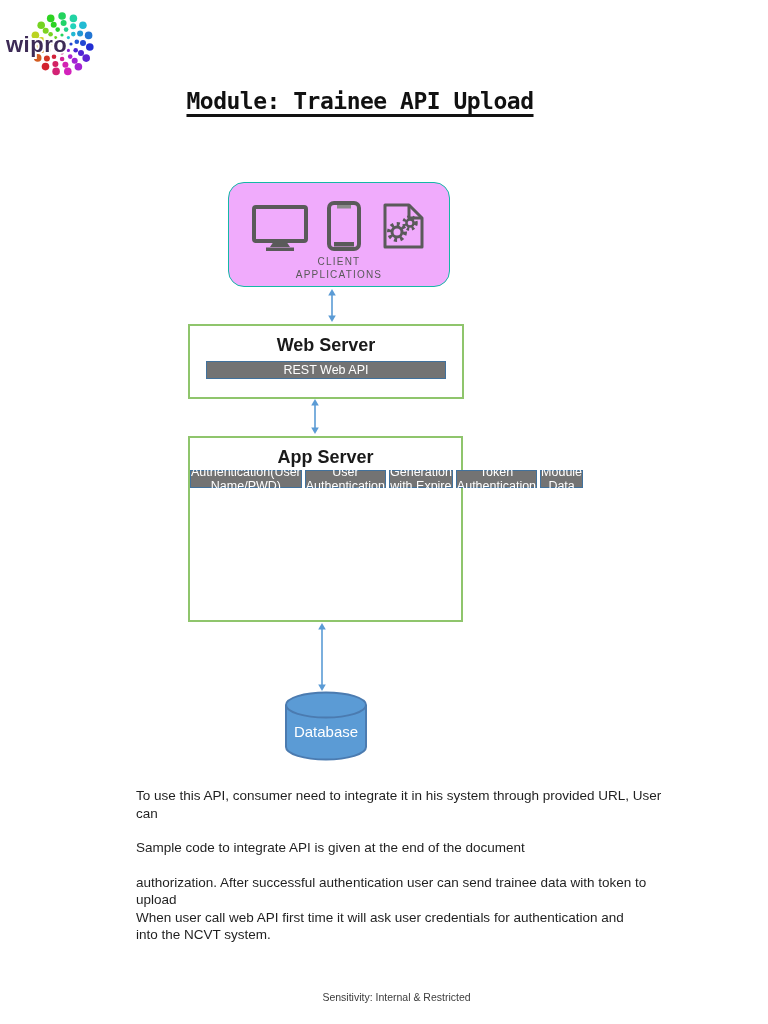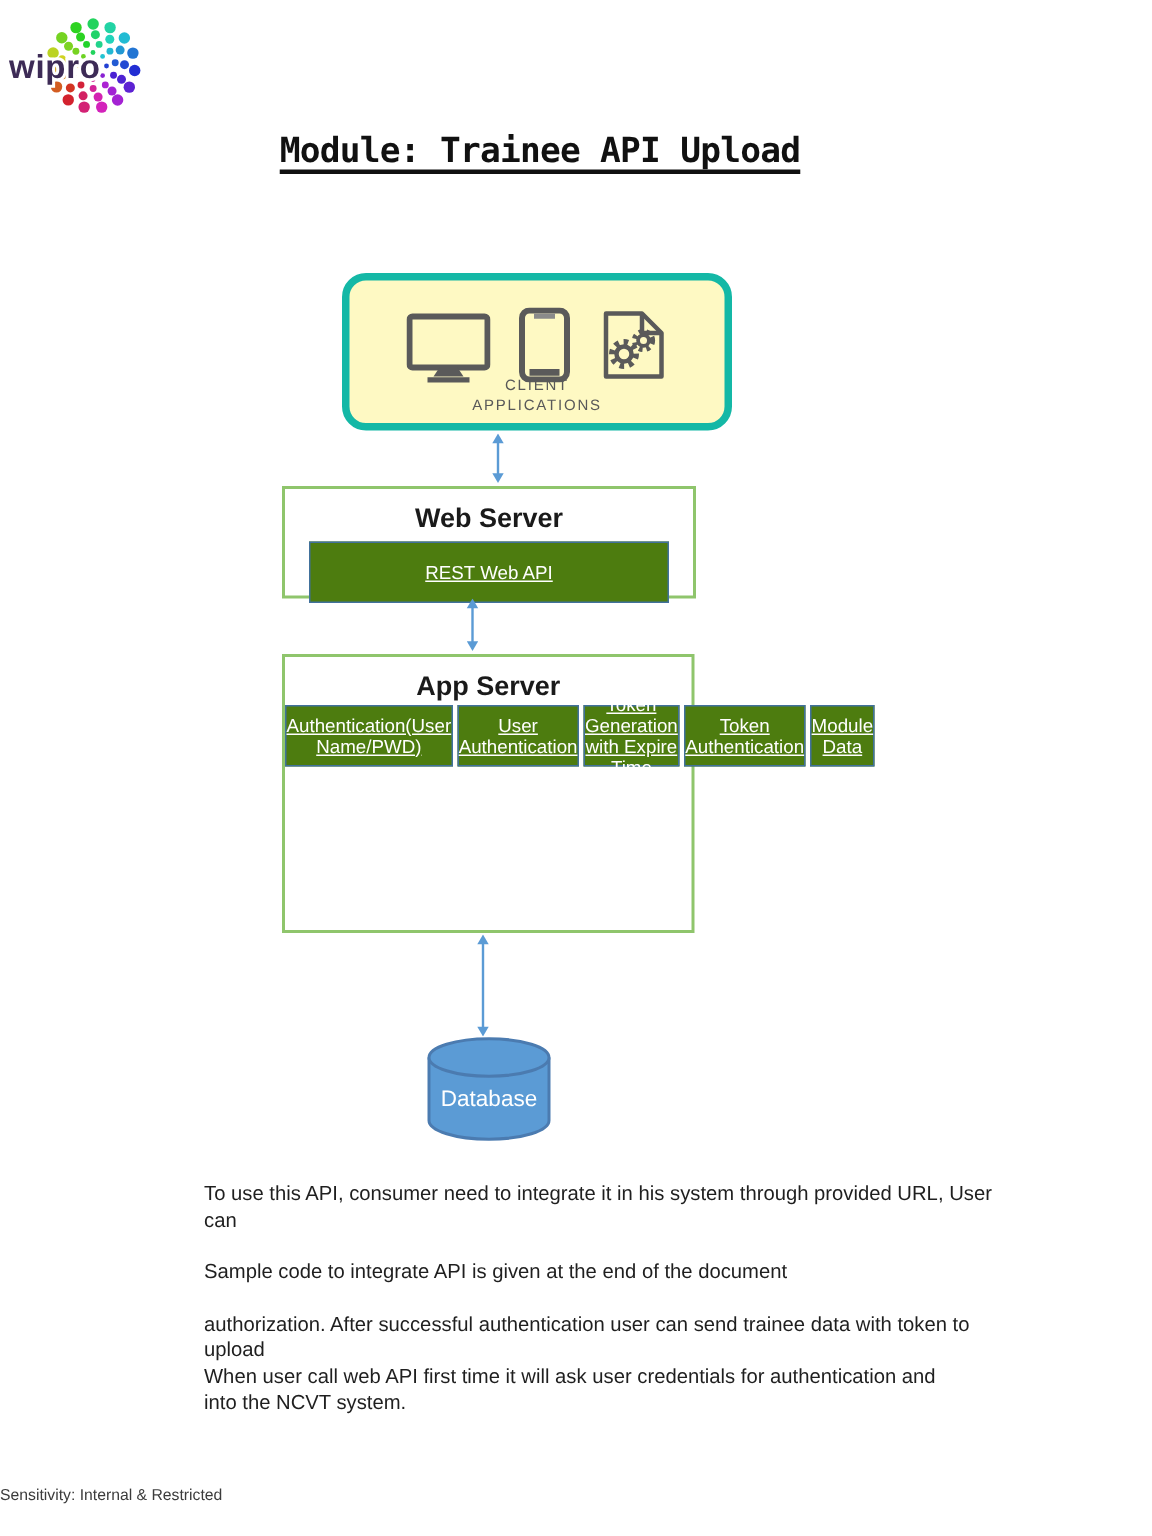--- a/index.html
+++ b/index.html
@@ -13,58 +13,58 @@
   .logo { position:absolute; left:4px; top:6px; }
   
   .doc-title {
     position:absolute; top:88px; left:120px; width:480px; text-align:center;
     font-family:"DejaVu Sans Mono", monospace; font-weight:bold; font-size:23px;
     color:#111; text-decoration:underline; text-decoration-thickness:2.5px;
     text-underline-offset:5px; letter-spacing:-0.5px; white-space:nowrap;
   }
   
   .client-box {
-    position:absolute; left:228px; top:182px; width:260px; height:105px;
-    border:5px solid #14b8a6; border-radius:16px; background:#fef9c3;
+    position:absolute; left:228px; top:182px; width:222px; height:105px;
+    border:1px solid #14b8a6; border-radius:16px; background:#f0abfc;
   }
   .client-icons { display:flex; justify-content:center; align-items:flex-start; gap:19px; margin-top:21px; }
   .client-caption {
     position:absolute; bottom:5px; left:0; width:100%; text-align:center;
     font-size:10px; line-height:13px; letter-spacing:1.2px; color:#595959;
   }
   
   .server-box {
     position:absolute; background:#fff; border:2px solid #8fc56c;
   }
   .web-box { left:188px; top:324px; width:276px; height:75px; }
   .app-box { left:188px; top:436px; width:275px; height:186px; }
   .server-title {
     text-align:center; font-weight:bold; font-size:18px; color:#1a1a1a; margin-top:9px;
   }
   .bar {
-    width:240px; height:41px; margin:0 auto; background:#4d7c0f;
+    width:240px; height:18px; margin:0 auto; background:#737373;
     border:1px solid #41719c; color:#ffffff; font-size:12.5px;
-    display:flex; align-items:center; justify-content:center; text-align:center;text-decoration:underline;
+    display:flex; align-items:center; justify-content:center; text-align:center;
   }
   .web-box .bar { position:absolute; left:50%; transform:translateX(-50%); top:35px; }
   .bar-stack { position:absolute; top:32px; left:0; width:100%; display:flex; flex-direction:row; gap:3px; }
   
   .v-arrow { position:absolute; }
   
   .db { position:absolute; left:283px; top:690px; }
   
   .body-text {
     position:absolute; left:136px; top:787px; width:540px;
     font-size:13.5px; line-height:17.5px; color:#1f1f1f;
   }
   .body-text .para { margin-bottom:17px; }
   
   .footer {
-    position:absolute; top:991px; left:0; width:100%; 
-    font-size:10.5px; color:#3c3c3c;
+    position:absolute; top:991px; left:0; width:100%; text-align:center;
+    font-size:10.5px; color:#3c3c3c;padding-left:25px;
   }
 </style>
 </head>
 <body>
 
 <div class="page">
 
   <svg class="logo" width="94" height="78" viewBox="0 0 94 78">
     <g id="logo-dots">
         <circle cx="58.0" cy="29.0" r="1.6" fill="hsl(140,72%,48%)"></circle>

